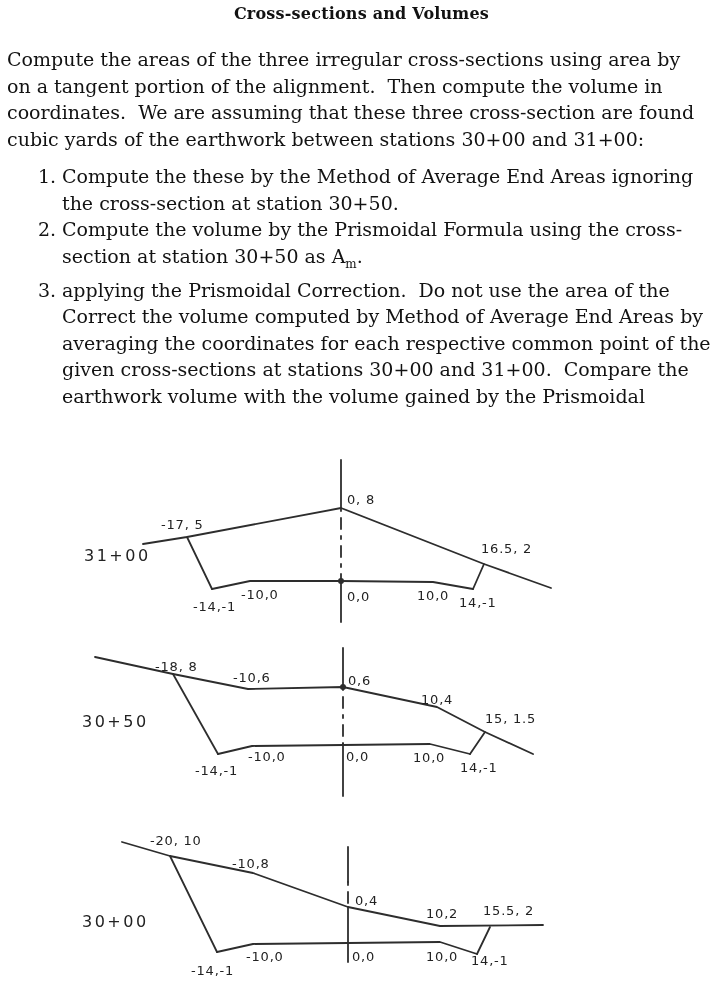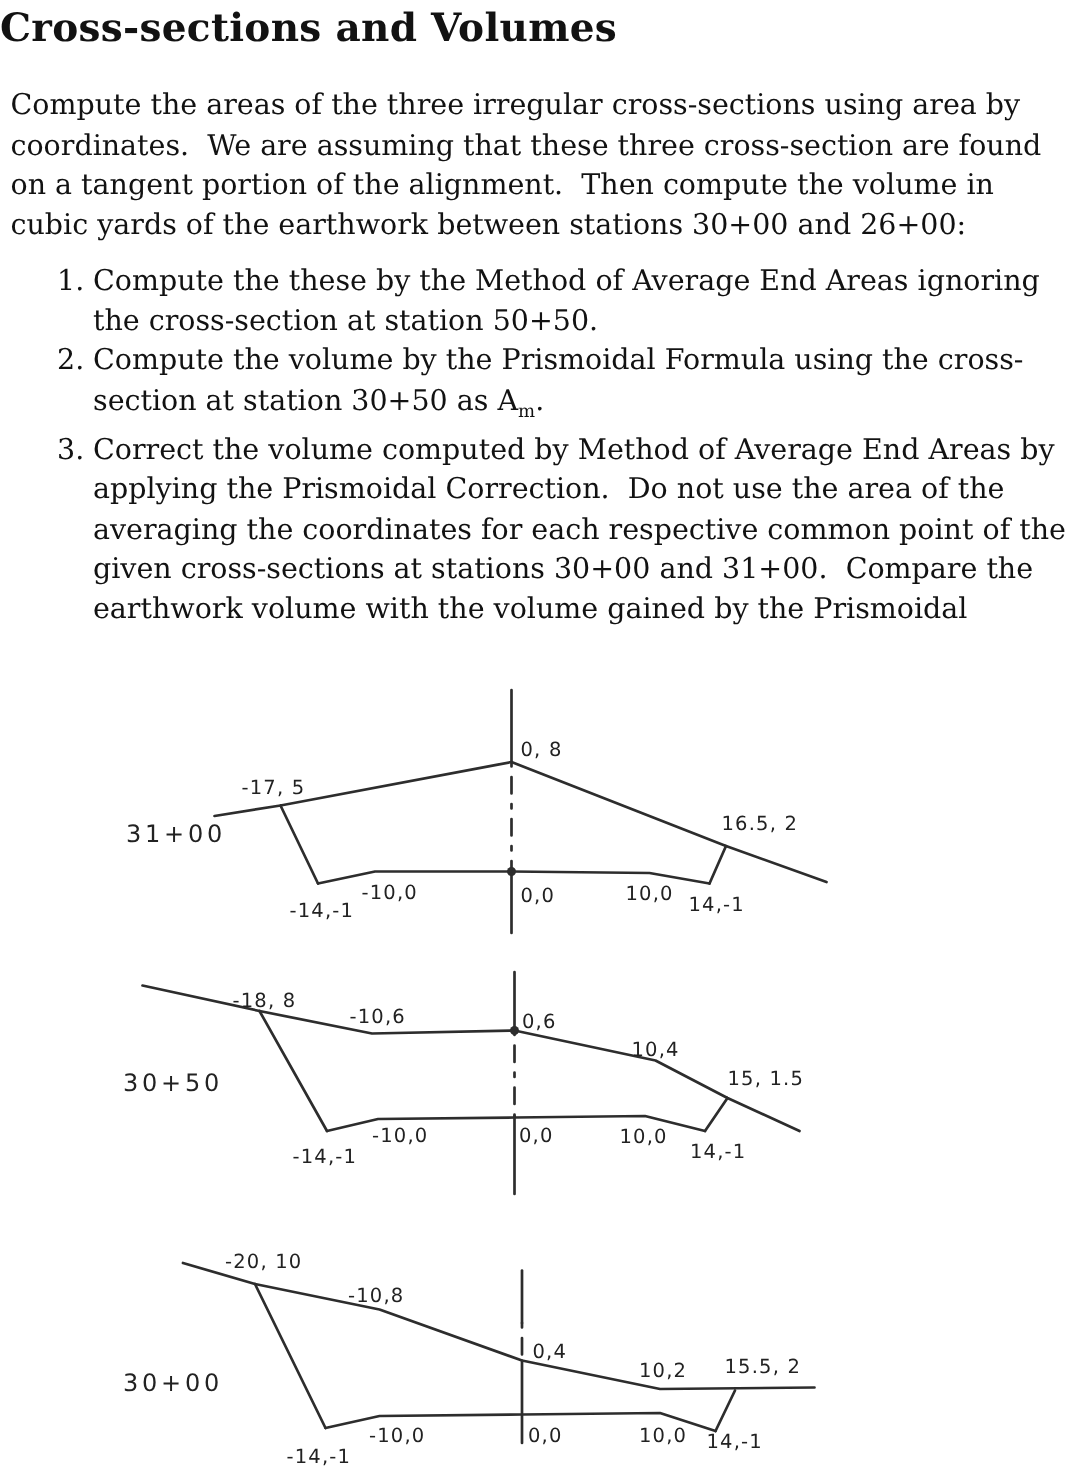--- a/index.html
+++ b/index.html
@@ -7,21 +7,22 @@
     width: 723px; height: 982px;
     background: #ffffff;
     color: #121212;
     font-family: "DejaVu Serif", serif;
     overflow: hidden;
     position: relative;
   }
   .page { position: relative; width: 723px; height: 982px; }
   .doc-title {
     margin: 4px 0 0 0;
-    font-size: 26px;
+    text-align: center;
+    font-size: 16px;
     font-weight: bold;
     letter-spacing: 0.2px;
   }
   .intro {
     margin: 23px 0 0 7px;
     font-size: 19px;
     line-height: 26.5px;
   }
   .tline { display: block; white-space: pre; }
   .qlist { margin: 11px 0 0 0; font-size: 19px; line-height: 26.5px; }
@@ -51,48 +52,48 @@
 </style>
 </head>
 <body>
 
 <div class="page">
 
   <h1 class="doc-title">Cross-sections and Volumes</h1>
 
   <div class="intro">
     <span class="tline">Compute the areas of the three irregular cross-sections using area by</span>
+    <span class="tline">on a tangent portion of the alignment.  Then compute the volume in</span>
     <span class="tline">coordinates.  We are assuming that these three cross-section are found</span>
-    <span class="tline">on a tangent portion of the alignment.  Then compute the volume in</span>
-    <span class="tline">cubic yards of the earthwork between stations 30+00 and 26+00:</span>
+    <span class="tline">cubic yards of the earthwork between stations 30+00 and 31+00:</span>
   </div>
 
   <div class="qlist">
 
     <div class="li">
       <span class="num">1.</span>
       <div class="li-lines">
         <span class="tline">Compute the these by the Method of Average End Areas ignoring</span>
-        <span class="tline">the cross-section at station 50+50.</span>
+        <span class="tline">the cross-section at station 30+50.</span>
       </div>
     </div>
 
     <div class="li">
       <span class="num">2.</span>
       <div class="li-lines">
         <span class="tline">Compute the volume by the Prismoidal Formula using the cross-</span>
         <span class="tline"><span>section at station 30+50 as A</span><sub>m</sub><span>.</span></span>
       </div>
     </div>
 
     <div class="li">
       <span class="num">3.</span>
       <div class="li-lines">
+        <span class="tline">applying the Prismoidal Correction.  Do not use the area of the</span>
         <span class="tline">Correct the volume computed by Method of Average End Areas by</span>
-        <span class="tline">applying the Prismoidal Correction.  Do not use the area of the</span>
         <span class="tline">averaging the coordinates for each respective common point of the</span>
         <span class="tline">given cross-sections at stations 30+00 and 31+00.  Compare the</span>
         <span class="tline">earthwork volume with the volume gained by the Prismoidal</span>
       </div>
     </div>
 
   </div>
 
   <svg class="drawing-layer" width="723" height="982" viewBox="0 0 723 982" preserveAspectRatio="none">
       <g>

